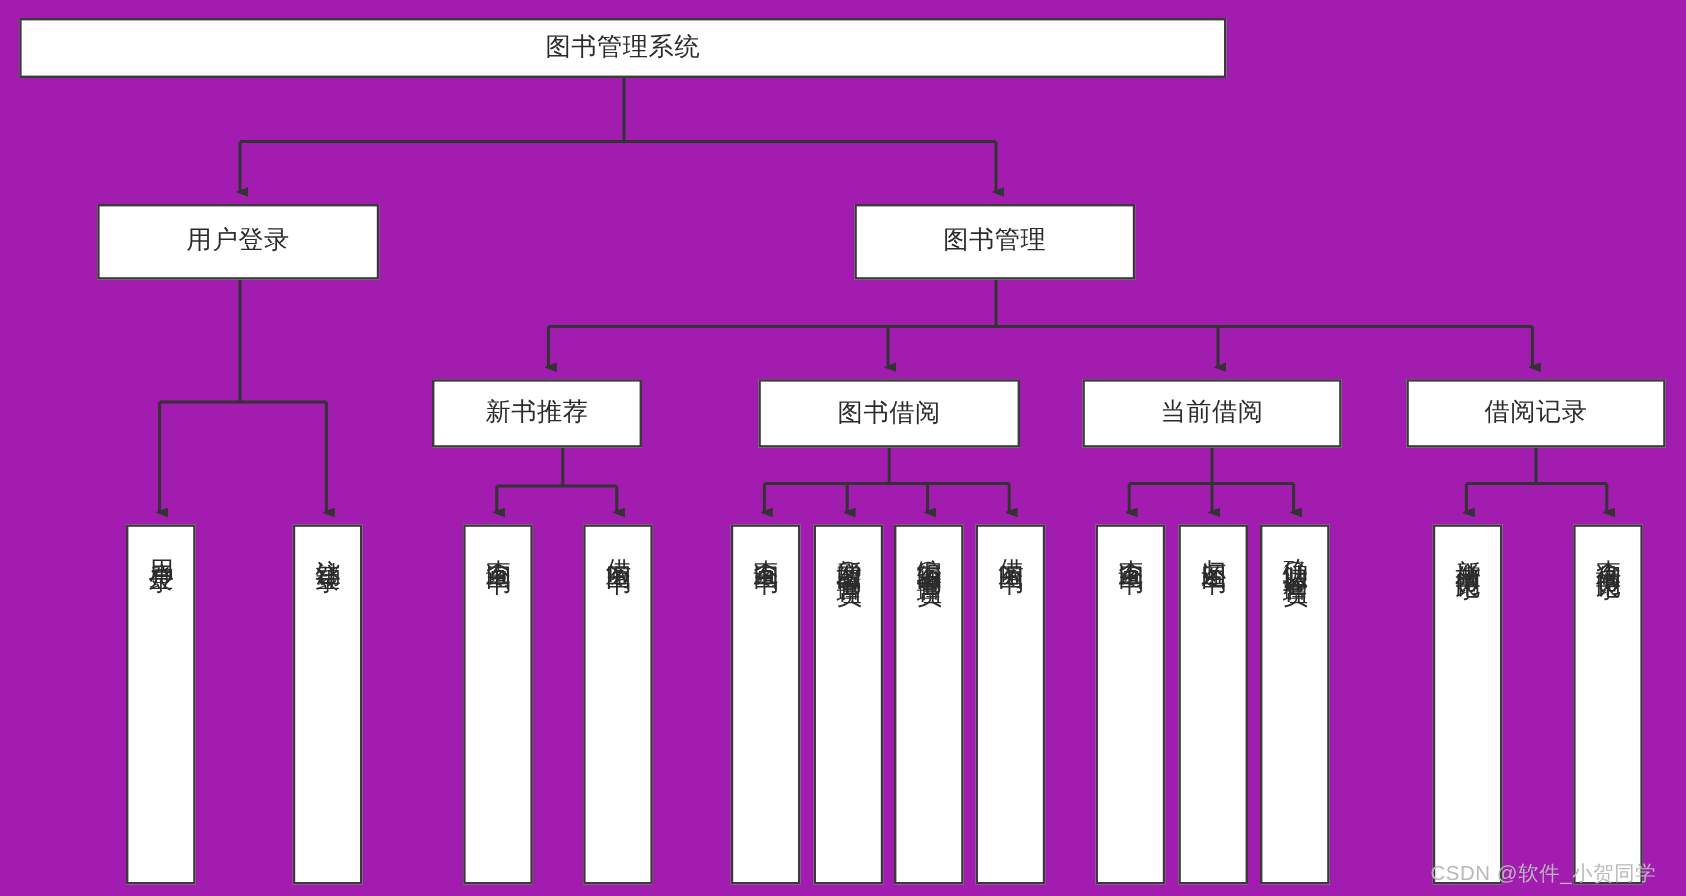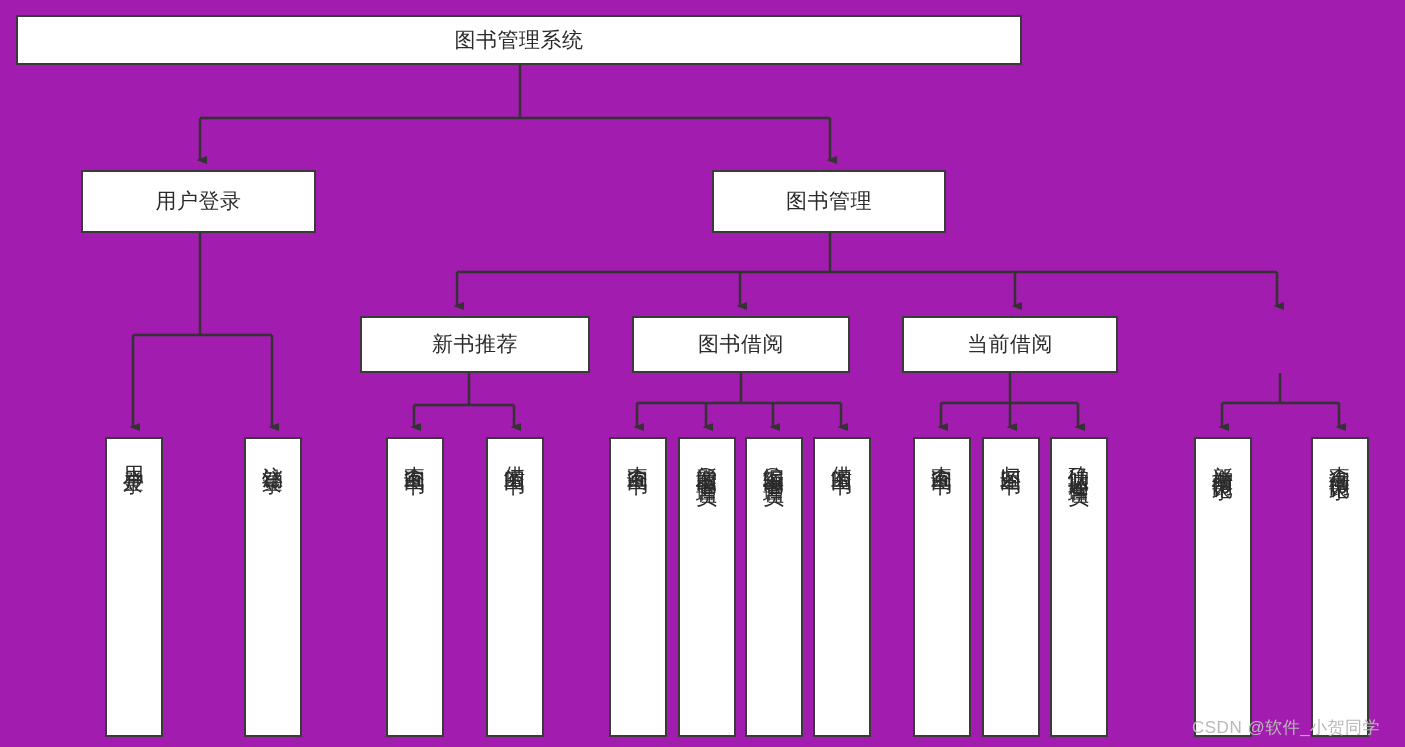--- a/index.html
+++ b/index.html
@@ -133,32 +133,35 @@
   </div>
 
   <div class="node horizontal" style="left:81px; top:170px; width:235px; height:63px;">
     <span class="node-label">用户登录</span>
   </div>
 
   <div class="node horizontal" style="left:712px; top:170px; width:234px; height:63px;">
     <span class="node-label">图书管理</span>
   </div>
 
-  <div class="node horizontal" style="left:360px; top:316px; width:230px; height:57px;">
+  <div class="node horizontal" style="left:360px; top:316px; width:175px; height:57px;">
     <span class="node-label">新书推荐</span>
   </div>
 
   <div class="node horizontal" style="left:632px; top:316px; width:218px; height:57px;font-family:Liberation Serif, serif;">
     <span class="node-label">图书借阅</span>
   </div>
 
   <div class="node horizontal" style="left:902px; top:316px; width:216px; height:57px;text-align:right;">
     <span class="node-label">当前借阅</span>
   </div>
 
+  <div class="node horizontal" style="left:1172px; top:316px; width:216px; height:57px;">
+    <span class="node-label">借阅记录</span>
+  </div>
 
   <div class="node vertical" style="left:105px; top:437px; width:58px; height:300px;">
     <span class="node-label">用户登录</span>
   </div>
 
   <div class="node vertical" style="left:244px; top:437px; width:58px; height:300px;">
     <span class="node-label">注销登录</span>
   </div>
 
   <div class="node vertical" style="left:386px; top:437px; width:58px; height:300px;">

